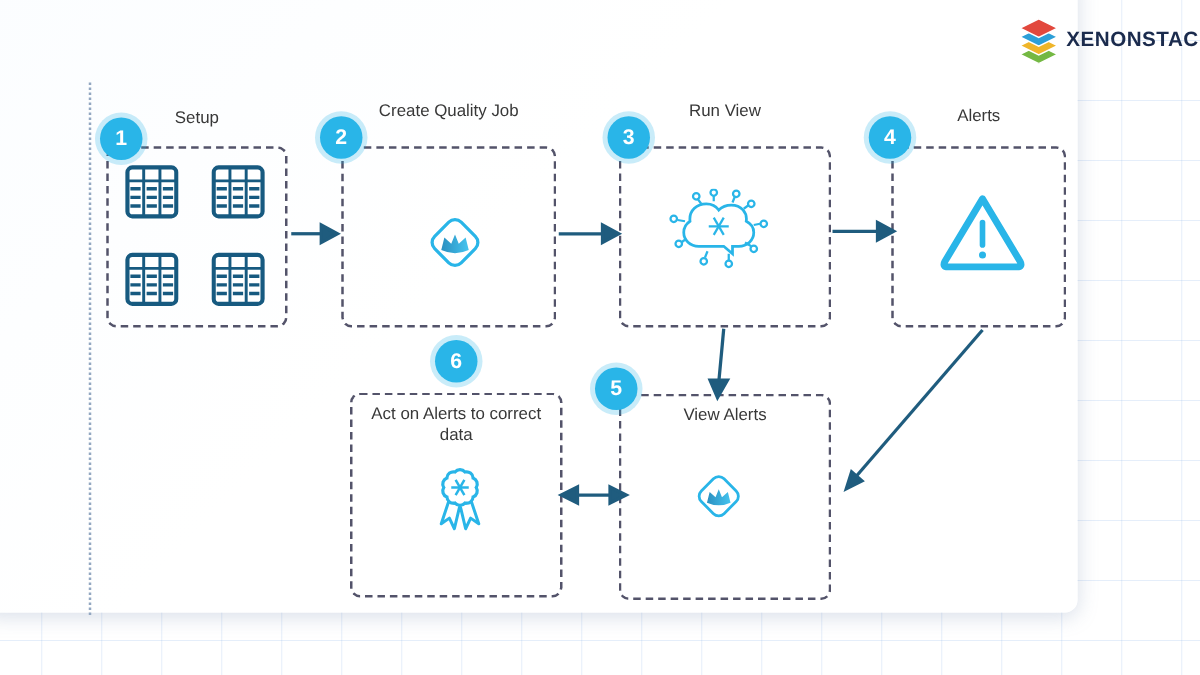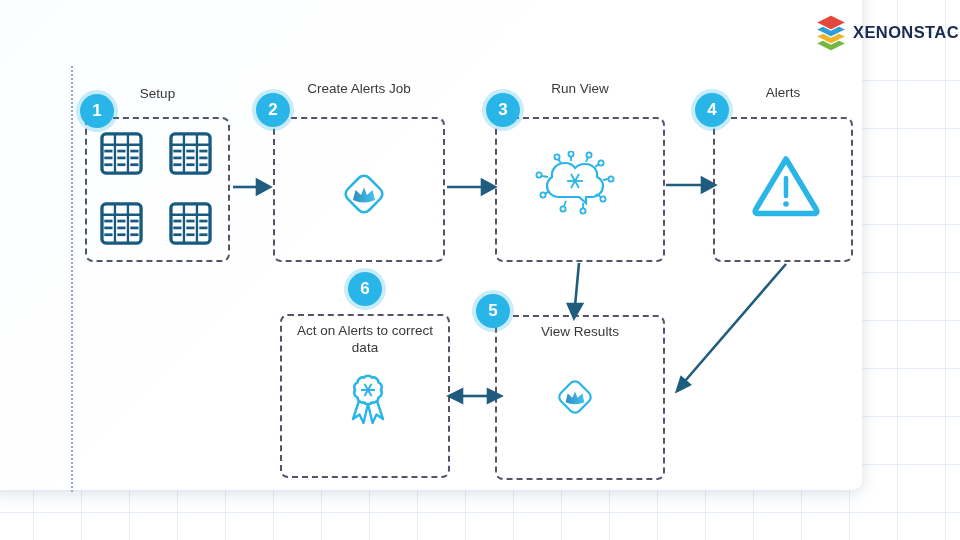--- a/index.html
+++ b/index.html
@@ -153,21 +153,21 @@
       <line x1="4.4" y1="27" x2="12.8" y2="27"></line>
         <line x1="17.7" y1="27" x2="26.1" y2="27"></line>
         <line x1="31" y1="27" x2="39.4" y2="27"></line>
       <line x1="4.4" y1="34" x2="12.8" y2="34"></line>
         <line x1="17.7" y1="34" x2="26.1" y2="34"></line>
         <line x1="31" y1="34" x2="39.4" y2="34"></line>
     </g>
   </svg>
 </div>
 
-<div class="label s2-label">Create Alerts Job</div>
+<div class="label s2-label">Create Quality Job</div>
 <div class="box s2-box"></div>
 <div class="badge s2-badge">2</div>
 <div class="icon-wrap icon-diamond2">
   <svg width="56" height="56" viewBox="0 0 56 56">
     <defs>
       <linearGradient id="crown-g" x1="0" y1="0" x2="1" y2="0">
         <stop offset="0" stop-color="#2a8fc0"></stop>
           <stop offset="1" stop-color="#45c4ef"></stop>
       </linearGradient>
     </defs>
@@ -217,21 +217,21 @@
 <div class="badge s4-badge">4</div>
 <div class="icon-wrap icon-triangle">
   <svg width="72" height="66" viewBox="0 0 72 66">
     <path d="M36,6 L66,56 Q68.5,60.5 63.5,60.5 L8.5,60.5 Q3.5,60.5 6,56 Z" fill="#ffffff" stroke="#29b5e8" stroke-width="5.5" stroke-linejoin="round"></path>
     <line x1="36" y1="25" x2="36" y2="43" stroke="#29b5e8" stroke-width="4.5" stroke-linecap="round"></line>
     <circle cx="36" cy="51" r="2.8" fill="#29b5e8"></circle>
   </svg>
 </div>
 
 <div class="box s5-box"></div>
-<div class="label s5-label">View Results</div>
+<div class="label s5-label">View Alerts</div>
 <div class="badge s5-badge">5</div>
 <div class="icon-wrap icon-diamond5">
   <svg width="48" height="48" viewBox="0 0 56 56">
     <rect x="13" y="13" width="30" height="30" rx="7" transform="rotate(45 28 28)" fill="#ffffff" stroke="#29b5e8" stroke-width="2.6"></rect>
     <path d="M17,34 L19.5,24 L25,29 L28,21.5 L31,29 L36.5,24 L39,34 Q28,39 17,34 Z" fill="url(#crown-g)"></path>
   </svg>
 </div>
 
 <div class="box s6-box"></div>
 <div class="label s6-label">Act on Alerts to correct data</div>

